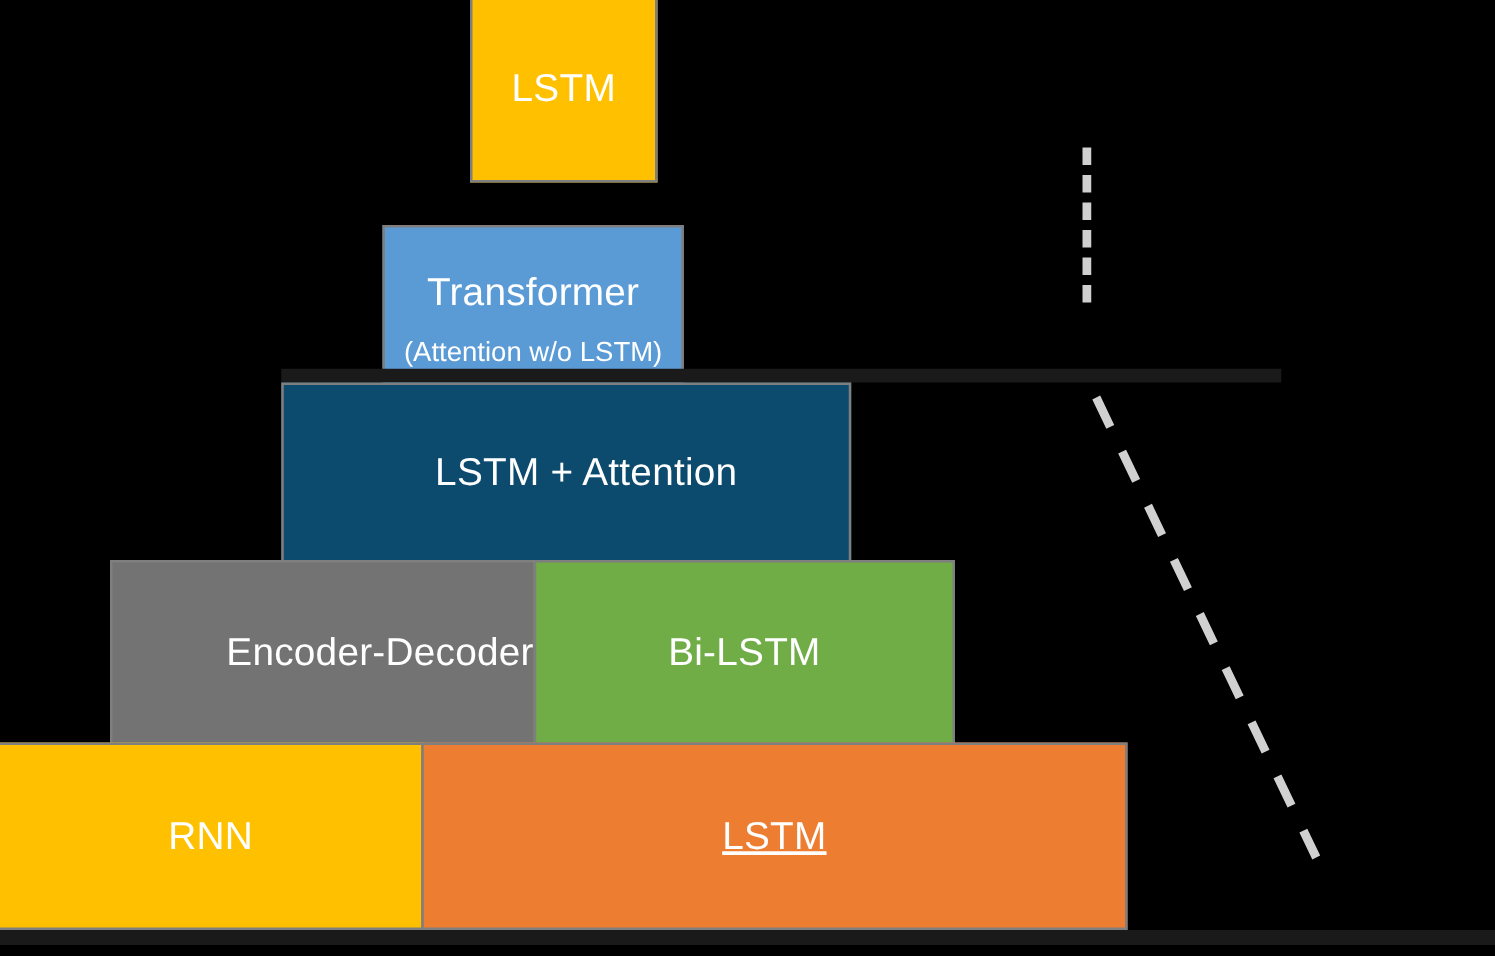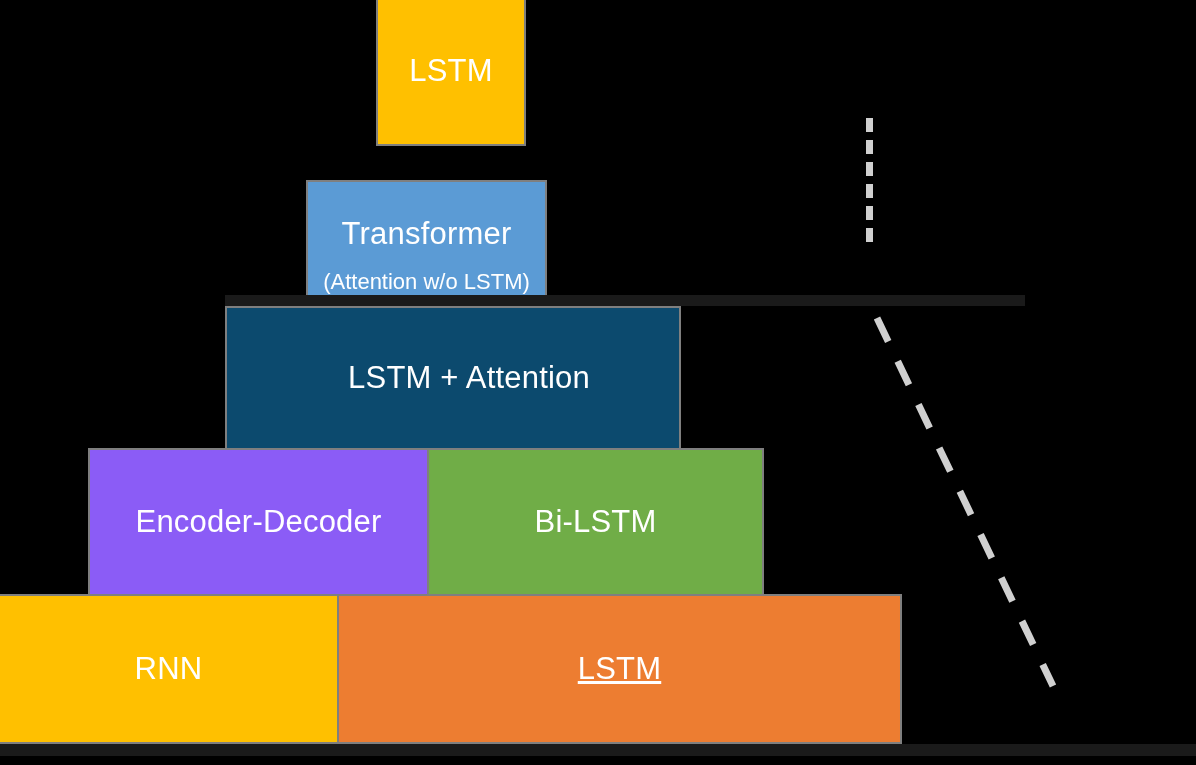--- a/index.html
+++ b/index.html
@@ -94,21 +94,21 @@
     <div class="label-main">Transformer</div>
     <div class="label-sub">(Attention w/o LSTM)</div>
   </div>
 
   <div class="rule" id="rule-middle"></div>
 
   <div class="box" id="box-lstm-attention" style="background: #0c4a6e; padding-left: 32px;">
     <div class="label-main">LSTM + Attention</div>
   </div>
 
-  <div class="box" id="box-encoder-decoder" style="background: #8b5cf6;">
+  <div class="box" id="box-encoder-decoder" style="background: #737373; align-items: flex-end;">
     <div class="label-main">Encoder-Decoder</div>
   </div>
   <div class="box" id="box-bilstm" style="background: rgb(112, 173, 71);">
     <div class="label-main">Bi-LSTM</div>
   </div>
 
   <div class="box" id="box-rnn" style="background: rgb(255, 192, 0);">
     <div class="label-main">RNN</div>
   </div>
   <div class="box" id="box-lstm" style="background: rgb(237, 125, 49); text-decoration: underline;">

